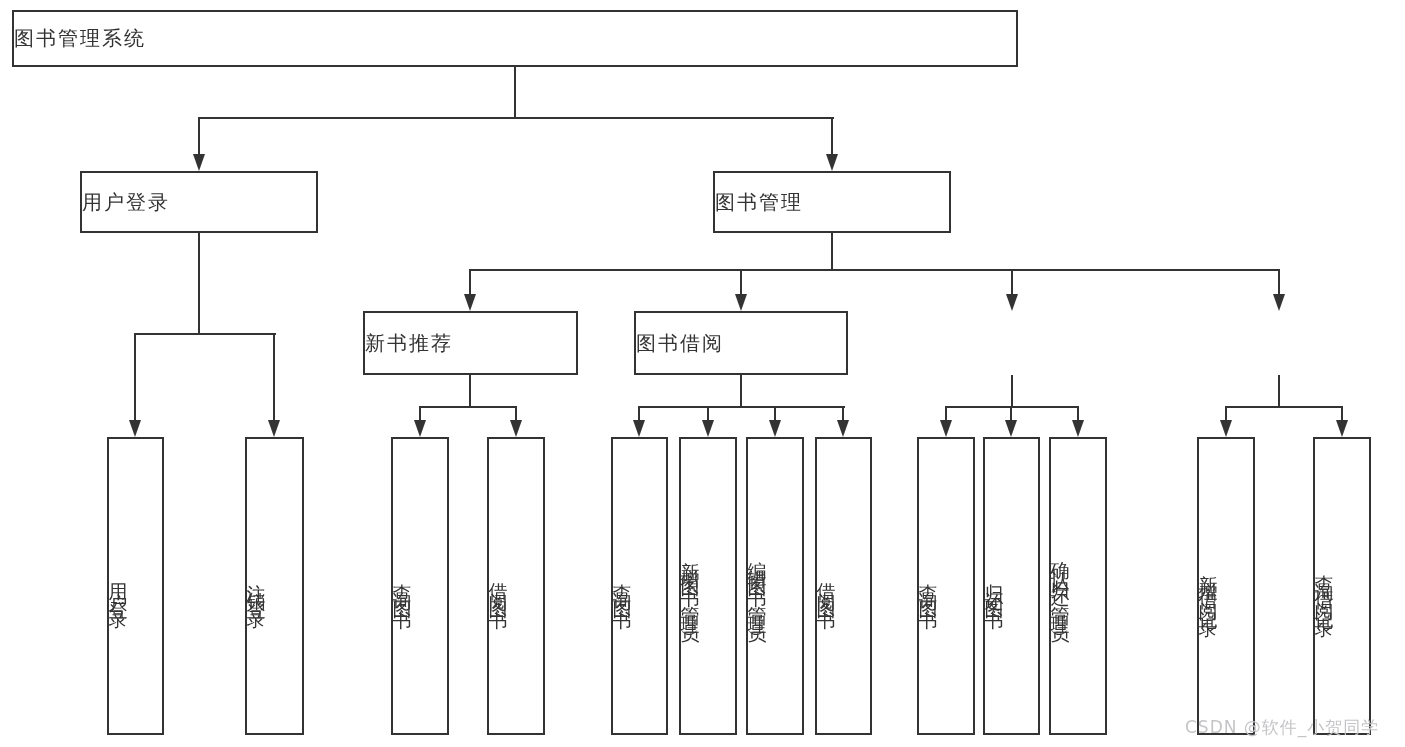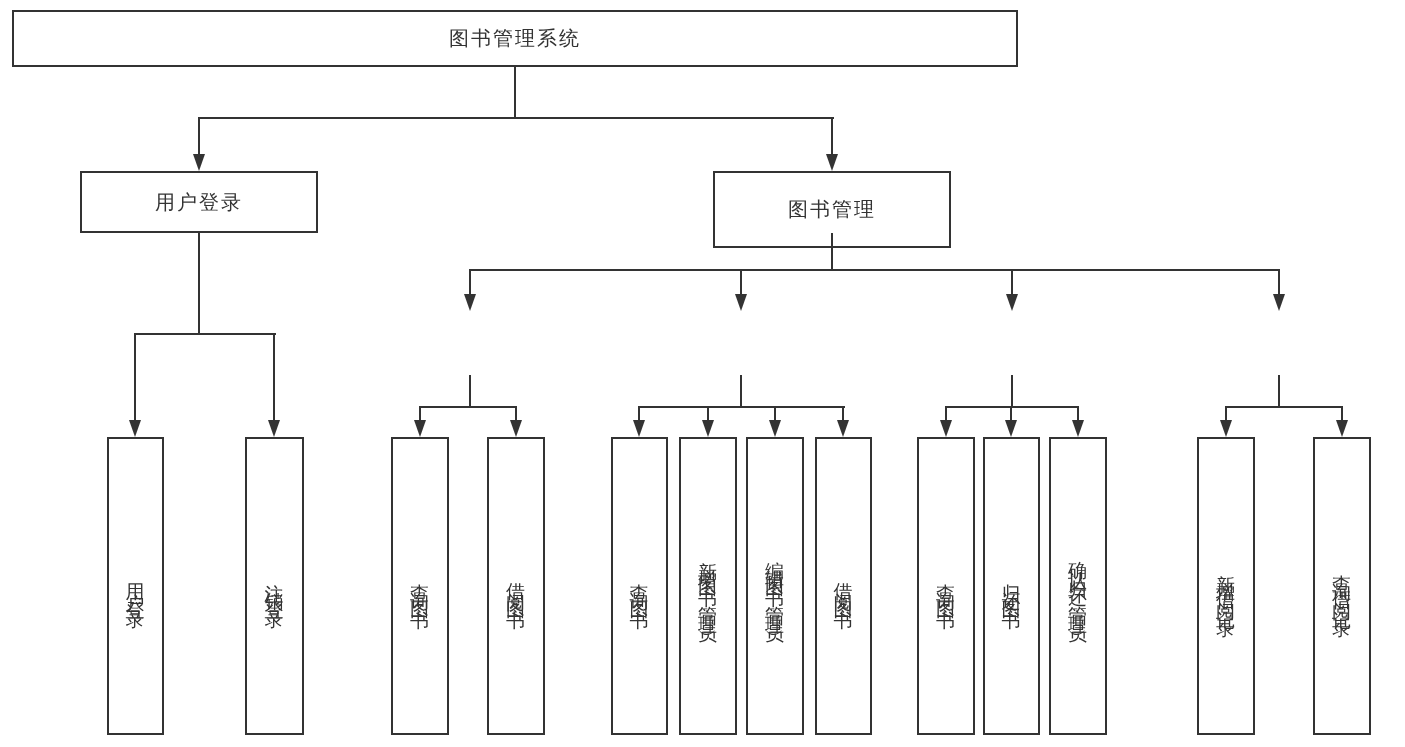--- a/index.html
+++ b/index.html
@@ -11,21 +11,21 @@
     font-family: "DejaVu Sans", sans-serif;
     overflow: hidden;
   }
   .node {
     position: absolute;
     box-sizing: border-box;
     border: 2px solid #333333;
     background: #ffffff;
     display: flex;
     align-items: center;
-    justify-content: center;
+    justify-content: flex-start;
     color: #333333;
   }
   .node.h { font-size: 20px; letter-spacing: 2px; }
   .node.v .lbl {
     writing-mode: vertical-rl;
     text-orientation: mixed;
     font-size: 19px;
     letter-spacing: 9px;
     line-height: 1;
     white-space: nowrap;
@@ -60,21 +60,21 @@
   <div class="vline" style="left:514px;top:67px;height:50px"></div>
   <div class="hline" style="left:198px;top:117px;width:636px"></div>
   <div class="vline" style="left:198px;top:117px;height:38px"></div>
   <div class="arrowhead" style="left:193px;top:154px"></div>
   <div class="vline" style="left:831px;top:117px;height:38px"></div>
   <div class="arrowhead" style="left:826px;top:154px"></div>
 
   <div class="node h" style="left:80px;top:171px;width:238px;height:62px">
     <span class="lbl">用户登录</span>
   </div>
-  <div class="node h" style="left:713px;top:171px;width:238px;height:77px">
+  <div class="node h" style="left:713px;top:171px;width:238px;height:62px">
     <span class="lbl">图书管理</span>
   </div>
 
   <div class="vline" style="left:198px;top:233px;height:102px"></div>
   <div class="hline" style="left:134px;top:333px;width:142px"></div>
   <div class="vline" style="left:134px;top:333px;height:88px"></div>
   <div class="arrowhead" style="left:129px;top:420px"></div>
   <div class="vline" style="left:273px;top:333px;height:88px"></div>
   <div class="arrowhead" style="left:268px;top:420px"></div>
 
@@ -82,20 +82,26 @@
   <div class="hline" style="left:469px;top:269px;width:811px"></div>
   <div class="vline" style="left:469px;top:269px;height:26px"></div>
   <div class="arrowhead" style="left:464px;top:294px"></div>
   <div class="vline" style="left:740px;top:269px;height:26px"></div>
   <div class="arrowhead" style="left:735px;top:294px"></div>
   <div class="vline" style="left:1011px;top:269px;height:26px"></div>
   <div class="arrowhead" style="left:1006px;top:294px"></div>
   <div class="vline" style="left:1278px;top:269px;height:26px"></div>
   <div class="arrowhead" style="left:1273px;top:294px"></div>
 
+  <div class="node h" style="left:363px;top:311px;width:215px;height:64px">
+    <span class="lbl">新书推荐</span>
+  </div>
+  <div class="node h" style="left:634px;top:311px;width:214px;height:64px">
+    <span class="lbl">图书借阅</span>
+  </div>
 
   <div class="vline" style="left:469px;top:375px;height:33px"></div>
   <div class="hline" style="left:419px;top:406px;width:98px"></div>
   <div class="vline" style="left:419px;top:406px;height:16px"></div>
   <div class="arrowhead" style="left:414px;top:420px"></div>
   <div class="vline" style="left:515px;top:406px;height:16px"></div>
   <div class="arrowhead" style="left:510px;top:420px"></div>
 
   <div class="vline" style="left:740px;top:375px;height:33px"></div>
   <div class="hline" style="left:638px;top:406px;width:207px"></div>
@@ -161,14 +167,15 @@
     <span class="lbl">确认归还（管理员）</span>
   </div>
 
   <div class="node v" style="left:1197px;top:437px;width:58px;height:298px">
     <span class="lbl">新增借阅记录</span>
   </div>
   <div class="node v" style="left:1313px;top:437px;width:58px;height:298px">
     <span class="lbl">查询借阅记录</span>
   </div>
 
+  <div class="watermark">CSDN @软件_小贺同学</div>
 
 </div>
 
 </body></html>

